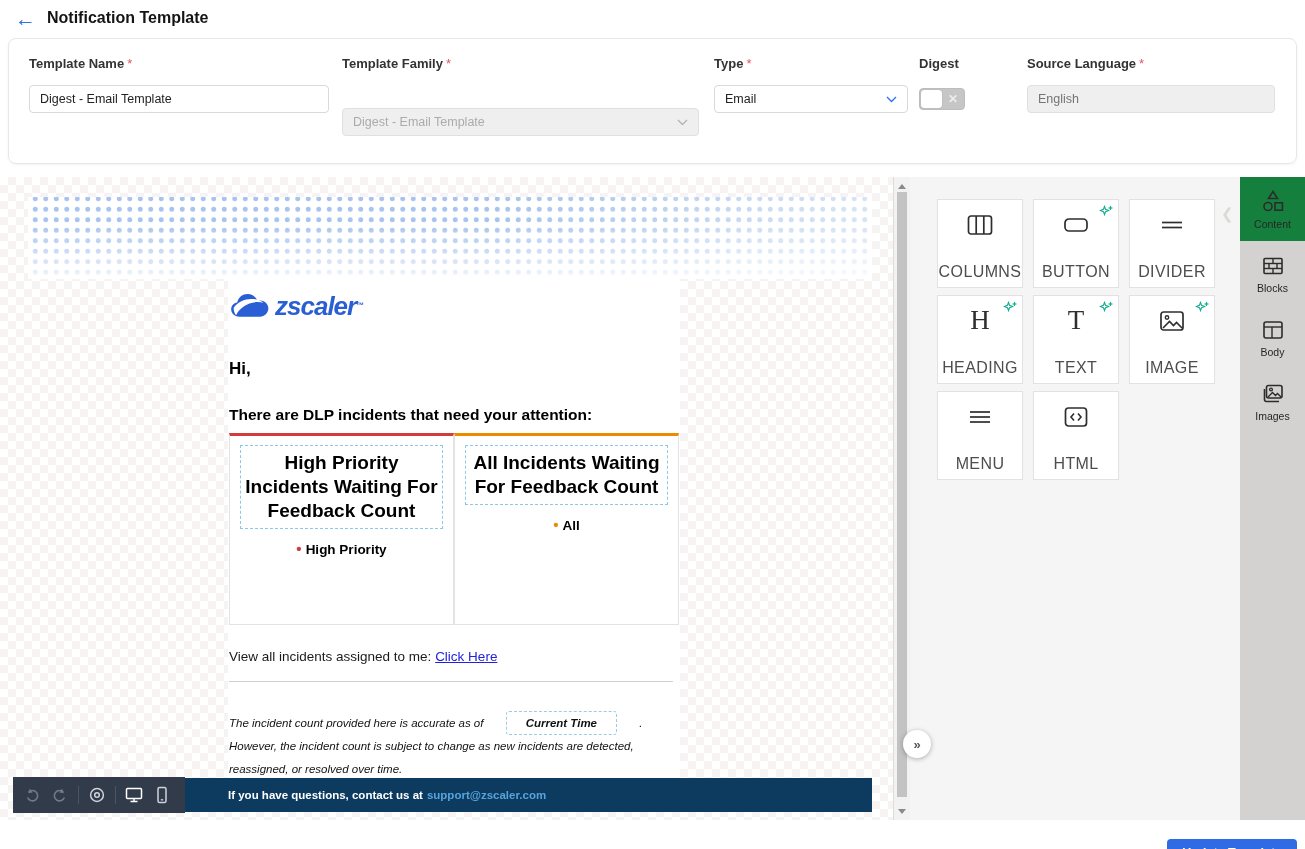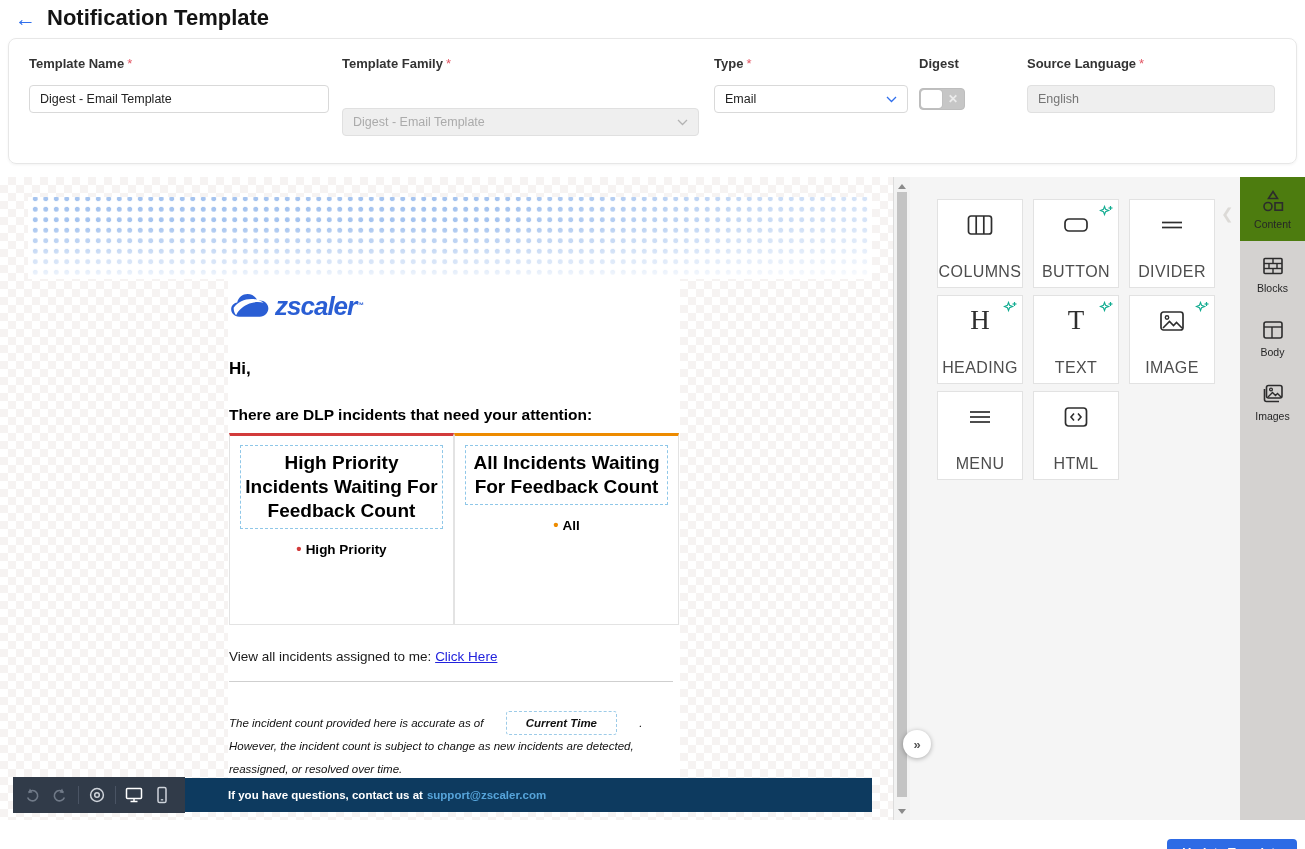--- a/index.html
+++ b/index.html
@@ -2,21 +2,21 @@
 <html><head>
 <meta charset="utf-8">
 <style>
   * { margin:0; padding:0; box-sizing:border-box; }
   html,body { width:1305px; height:849px; background:#fff; overflow:hidden;
               font-family:"Liberation Sans", sans-serif; }
 
   
   .page-header { height:36px; display:flex; align-items:center; gap:11px; padding-left:15px; }
   .back-arrow { color:#2F6FED; font-size:21px; line-height:1; cursor:pointer; }
-  .page-title { font-size:22px; font-weight:700; color:#141414; }
+  .page-title { font-size:16px; font-weight:700; color:#141414; }
 
   
   .form-card { margin:2px 8px 0 8px; border:1px solid #e7e7e7; border-radius:8px;
                box-shadow:0 1px 3px rgba(0,0,0,.05); padding:17px 20px 27px 20px;
                display:flex; align-items:flex-start; }
   .field { display:flex; flex-direction:column; }
   .field label { font-size:13px; font-weight:600; color:#333; margin-bottom:14px; }
   .req { color:#e25563; margin-left:3px; font-weight:400; }
   .text-input, .select { height:28px; border:1px solid #d9d9d9; border-radius:4px;
      font-size:12.5px; padding:0 10px; color:#222; background:#fff;
@@ -116,21 +116,21 @@
   .tool-card .ic { height:36px; display:flex; align-items:center; justify-content:center; }
   .tool-label { font-size:16px; color:#4d4d4d; letter-spacing:.4px; margin-top:20px; }
   .sparkle { position:absolute; top:5px; right:5px; }
   .serif-glyph { font-family:"Liberation Serif", serif; font-size:27px; color:#2e2e2e; line-height:1; }
   .panel-notch { position:absolute; left:1221px; top:28px; color:#dcdad7; font-size:15px; }
 
   
   .tab-strip { position:absolute; left:1240px; top:0; width:65px; height:643px; background:#d4d2d0; }
   .side-tab { height:64px; display:flex; flex-direction:column; align-items:center; justify-content:center;
     gap:3px; cursor:pointer; }
-  .side-tab.active { background:#4d7c0f; }
+  .side-tab.active { background:#15803d; }
   .side-tab .tlabel { font-size:10.5px; color:#262626; }
 
   
   .action-bar { display:flex; justify-content:flex-end; padding:19px 8px 0 0; }
   .update-btn { background:#2E6BE5; color:#fff; border:none; border-radius:4px; height:28px;
     padding:0 15px; font-size:12.5px; font-weight:700; cursor:pointer;
     font-family:"Liberation Sans", sans-serif; }
 
   svg { display:block; }
 </style>

